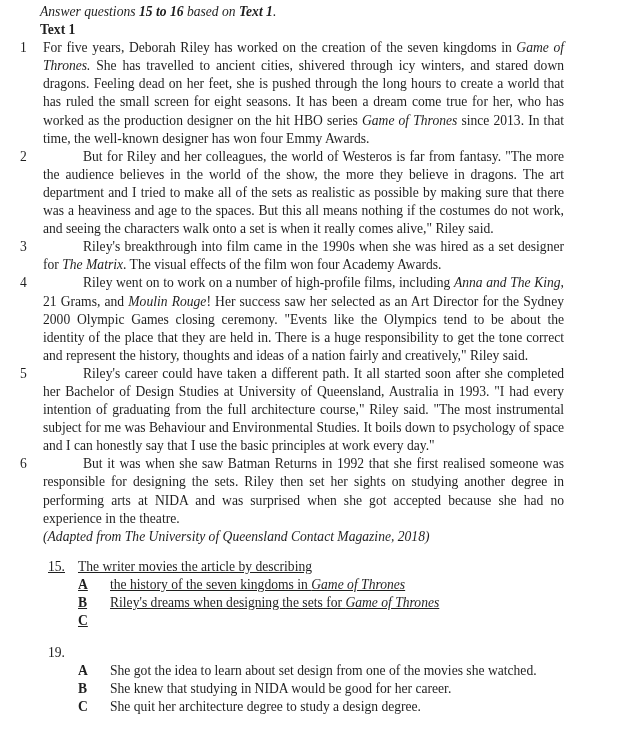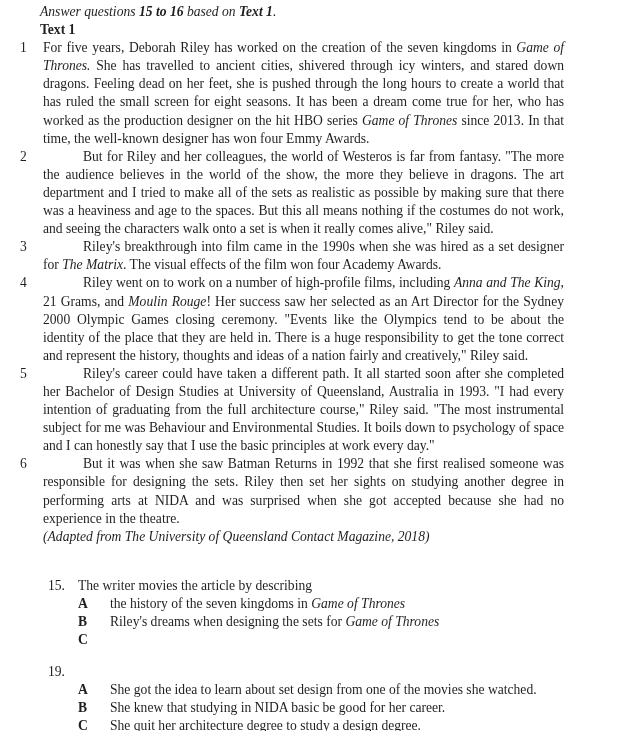--- a/index.html
+++ b/index.html
@@ -17,21 +17,21 @@
   .para { position: relative; margin-left: 43px; width: 521px; text-align: justify; }
   .para .num { position: absolute; left: -23px; top: 0; }
   .para .body { text-indent: 0; }
   .para.indent .body { text-indent: 40px; }
   .source { margin-left: 43px; width: 513px; text-align: left; font-style: italic; }
   .q { margin-left: 48px; margin-top: 0; }
   .q .qline { display: flex; }
   .q .qnum { width: 30px; }
   .opt { display: flex; margin-left: 30px; }
   .opt .letter { width: 32px; font-weight: bold; }
-  .q15 { margin-top: 31px; }
+  .q15 { margin-top: 12px; text-decoration: underline; }
   .q16 { margin-top: 14px; }
   i { font-style: italic; }
 </style>
 </head>
 <body>
 
 <div class="page">
   <div class="instr">
     <span>Answer questions </span><b>15 to 16</b><span> based on </span><b>Text 1</b><span>.</span>
   </div>
@@ -87,21 +87,21 @@
       <div class="q q16">
         <div class="qline">
           <span class="qnum">19.</span>
         </div>
         <div class="opt">
           <span class="letter">A</span>
           <span><span>She got the idea to learn about set design from one of the movies she watched.</span></span>
         </div>
         <div class="opt">
           <span class="letter">B</span>
-          <span><span>She knew that studying in NIDA basic be good for her career.</span></span>
+          <span><span>She knew that studying in NIDA would be good for her career.</span></span>
         </div>
         <div class="opt">
           <span class="letter">C</span>
           <span><span>She quit her architecture degree to study a design degree.</span></span>
         </div>
       </div>
     </div>
 </div>
 
 </body></html>

